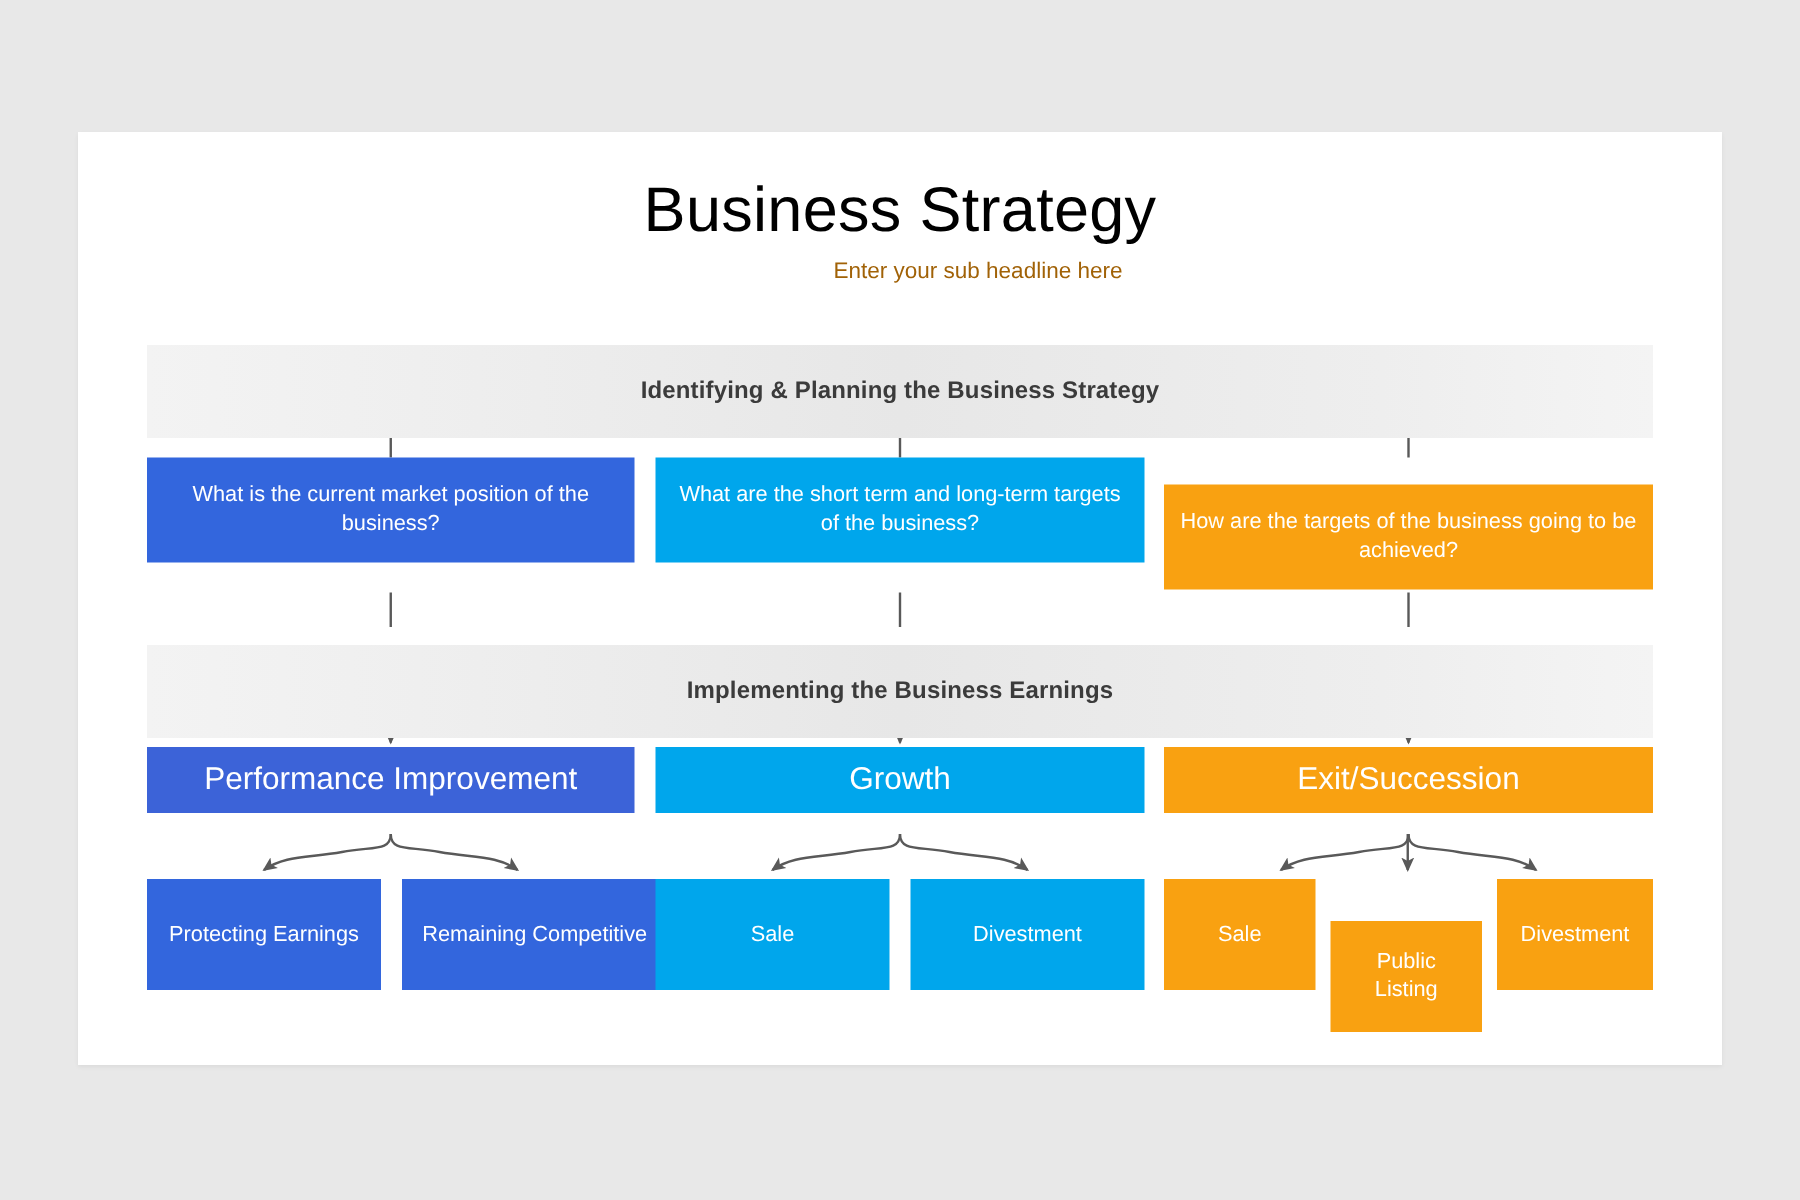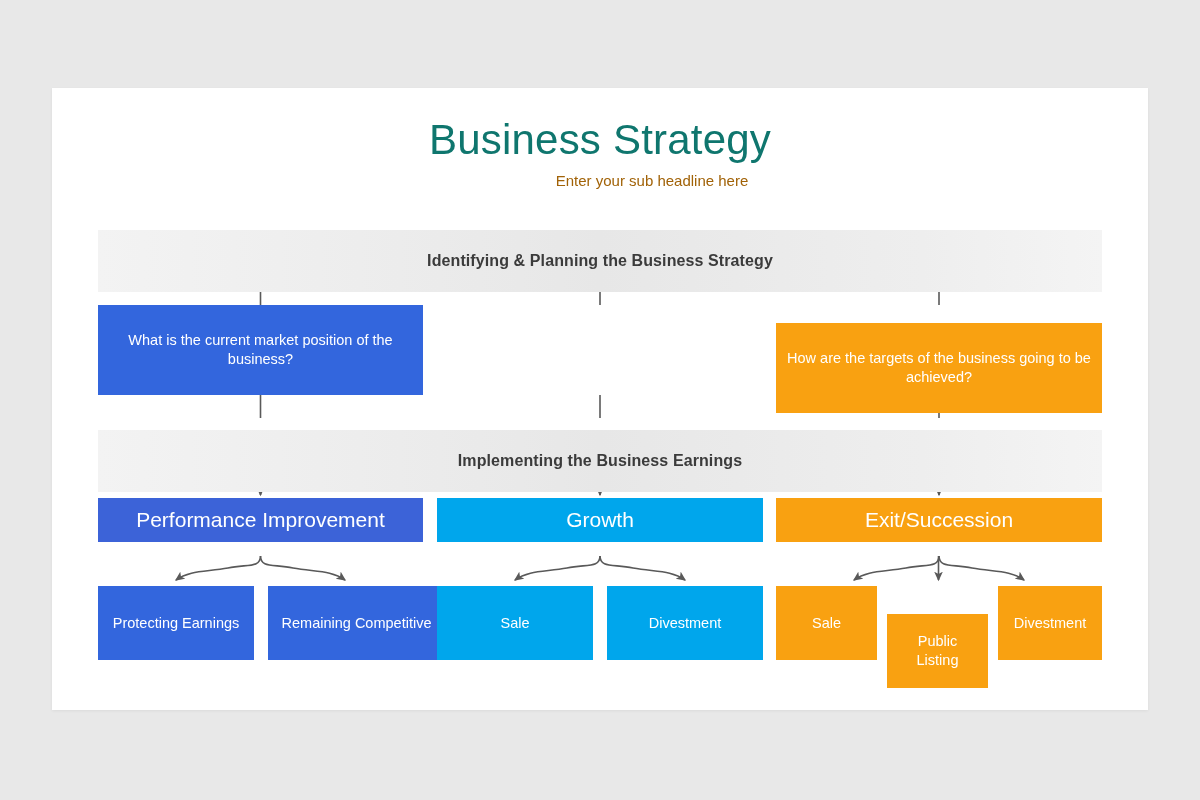--- a/index.html
+++ b/index.html
@@ -27,21 +27,21 @@
 
   
   #slide-title {
     position: absolute;
     left: 0;
     top: 29px;
     width: 1096px;
     text-align: center;
     font-size: 42px;
     font-weight: 400;
-    color: #0f766e;
+    color: #000000;
     letter-spacing: 0.2px;
     line-height: 1.1;
   }
   #slide-subtitle {
     position: absolute;
     left: 0;
     top: 84px;
     width: 1200px;
     text-align: center;
     font-size: 15px;
@@ -91,21 +91,21 @@
     text-align: center;
     color: #ffffff;
     box-sizing: border-box;
     padding: 4px 10px;
     line-height: 1.28;
   }
 
   
   .q-node {
     top: 87px;
-    height: 90px;
+    height: 70px;
     font-size: 14.5px;
     font-weight: 400;
   }
   #q-node-0 { left: 0px;   width: 325px; background: #3366dd; }
   #q-node-1 { left: 339px; width: 326px; background: #00a6ec; }
   #q-node-2 { left: 678px; width: 326px; background: #f9a111; margin-top: 18px; }
 
   
   .cat-node {
     top: 280px;
@@ -186,20 +186,23 @@
       <path d="M841,338 C841,350 854,346 874,350 C896,354 912,352 926,362" fill="none" stroke="#595959" stroke-width="1.6" marker-end="url(#arrowhead)"></path>
     </svg>
 
     <div class="band" id="band-identifying">
       <span class="band-label">Identifying &amp; Planning the Business Strategy</span>
     </div>
 
     <div class="node q-node" id="q-node-0">
       <span>What is the current market position of the business?</span>
     </div>
+    <div class="node q-node" id="q-node-1">
+      <span>What are the short term and long-term targets of the business?</span>
+    </div>
     <div class="node q-node" id="q-node-2">
       <span>How are the targets of the business going to be achieved?</span>
     </div>
 
     <div class="band" id="band-implementing">
       <span class="band-label">Implementing the Business Earnings</span>
     </div>
 
     <div class="node cat-node" id="cat-node-0">
       <span>Performance Improvement</span>

